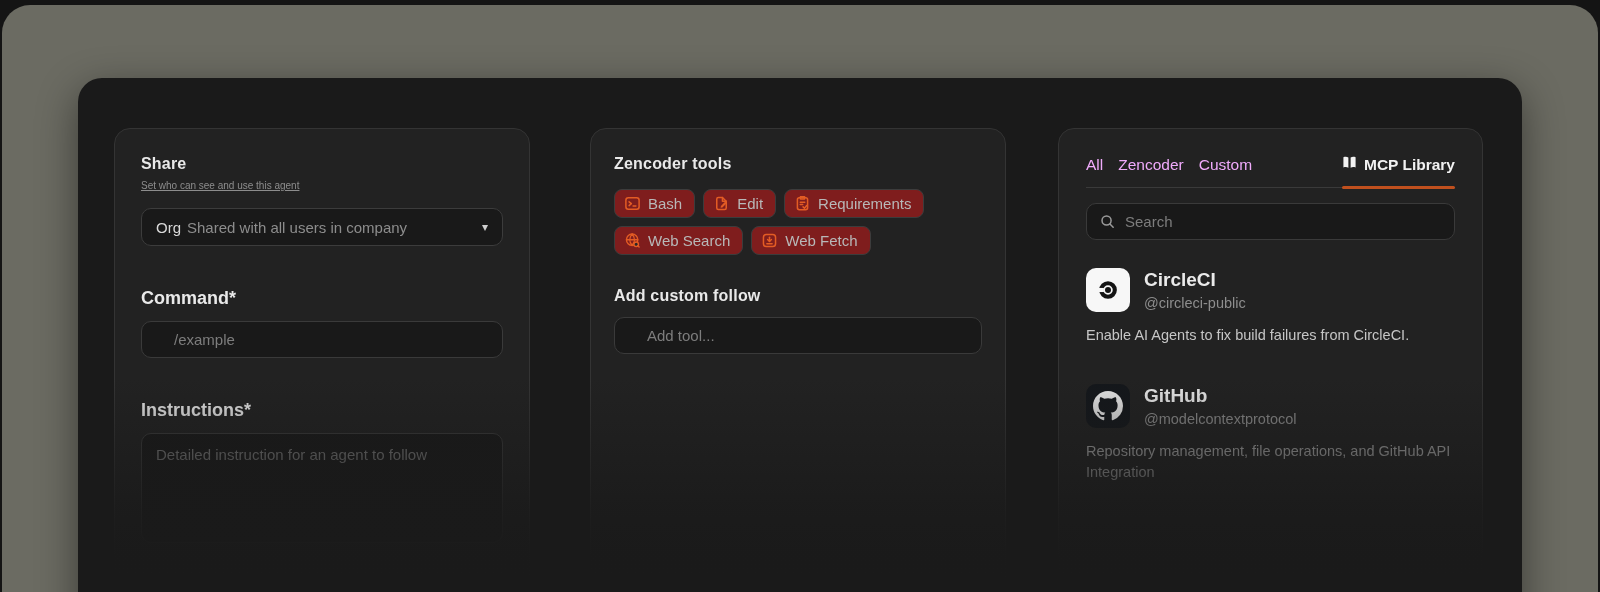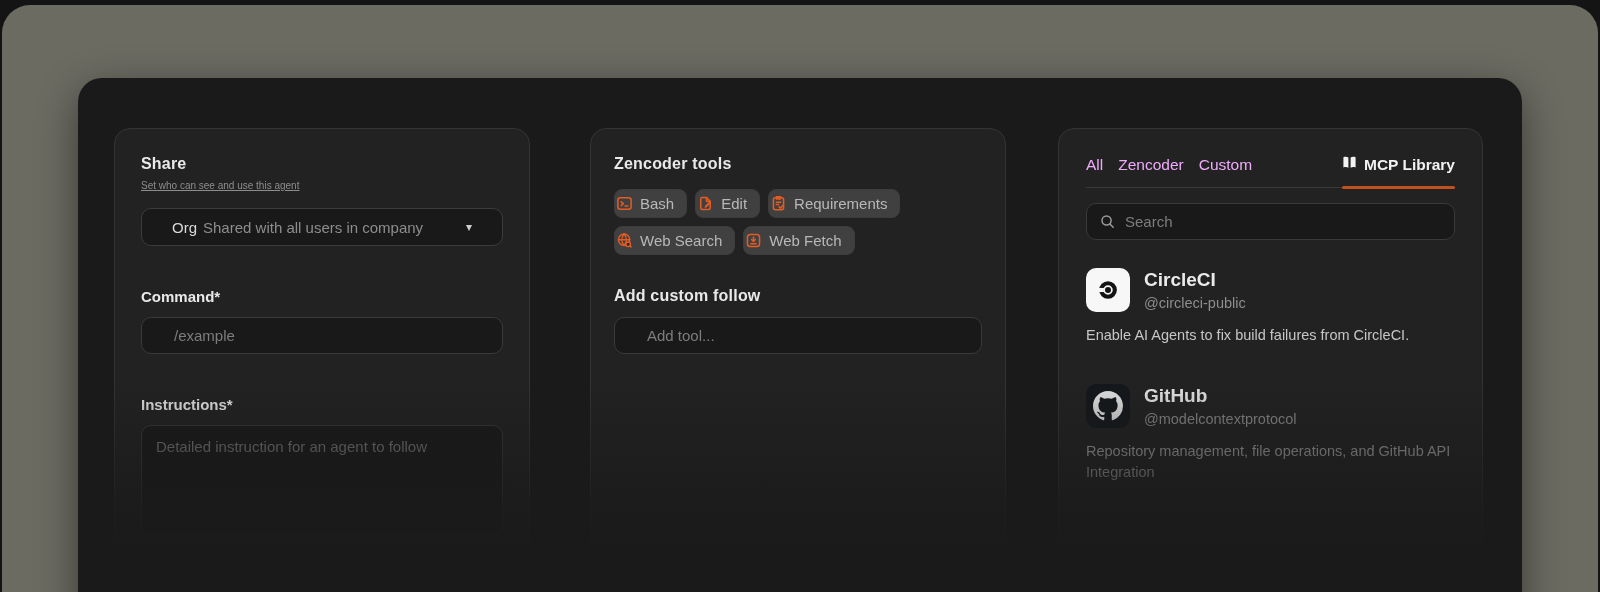--- a/index.html
+++ b/index.html
@@ -11,38 +11,38 @@
     background:#1a1a1a; border-radius:24px; box-shadow:0 12px 40px rgba(0,0,0,.45);
     overflow:hidden; }
   .card { position:absolute; top:50px; height:520px; background:#222222;
     border:1px solid #343434; border-radius:16px; padding:26px; }
   .card-left { left:36px;  width:416px; }
   .card-mid  { left:512px; width:416px; padding:26px 23px; }
   .card-right{ left:980px; width:425px; padding:26px 27px; }
 
   .section-title { font-size:16px; font-weight:700; color:#e9e9e9; letter-spacing:.2px; }
   .section-sub { font-size:10px; color:#8d8d8d; margin-top:7px;text-decoration:underline; }
-  .field-label { font-size:15px; font-weight:700; color:#e9e9e9; }
+  .field-label { font-size:18px; font-weight:700; color:#e9e9e9; }
 
   .select { margin-top:17px; height:38px; background:#191919; border:1px solid #3c3c3c;
-    border-radius:10px; display:flex; align-items:center; padding:0 30px; cursor:pointer; }
+    border-radius:10px; display:flex; align-items:center; padding:0 14px; cursor:pointer; }
   .select .scope { font-size:15px; color:#d9d9d9; margin-right:6px; }
   .select .desc  { font-size:15px; color:#8d8d8d; flex:1; white-space:nowrap; overflow:hidden; }
   .caret { color:#cfcfcf; font-size:12px; margin-left:8px; }
 
   .text-input { width:100%; height:37px; background:#191919; border:1px solid #3a3a3a;
     border-radius:10px; color:#d9d9d9; font-size:15px; padding:0 32px; outline:none;
     font-family:"Liberation Sans", sans-serif; }
   .text-input::placeholder, textarea::placeholder { color:#7d7d7d; opacity:1; }
   .mt44 { margin-top:42px; } .mt12 { margin-top:12px; }
   textarea.text-input { height:110px; padding:10px 14px; resize:none; line-height:21px; }
 
   .chips { display:flex; flex-wrap:wrap; gap:8px; margin-top:16px; max-width:330px; }
-  .chip { display:inline-flex; align-items:center; gap:7px; height:29px; padding:0 12px 0 1px;
-    background:#404040; border:1px solid #3c3c3c; border-radius:8px; cursor:pointer; }
+  .chip { display:inline-flex; align-items:center; gap:7px; height:29px; padding:0 12px 0 9px;
+    background:#7f1d1d; border:1px solid #3c3c3c; border-radius:8px; cursor:pointer; }
   .chip span.lbl { font-size:15px; color:#b8b8b8; }
   .chip svg { display:block; }
 
   .custom-title { margin-top:32px; }
 
   .tabs { display:flex; align-items:flex-end; gap:15px; border-bottom:1px solid #3a3a3a;
     padding-bottom:13px; position:relative; }
   .tab { font-size:15.5px; color:#f0abfc; cursor:pointer; white-space:nowrap; }
   .tab.active { color:#f2f2f2; font-weight:700; margin-left:auto; display:flex;
     align-items:center; gap:7px; position:relative; }

